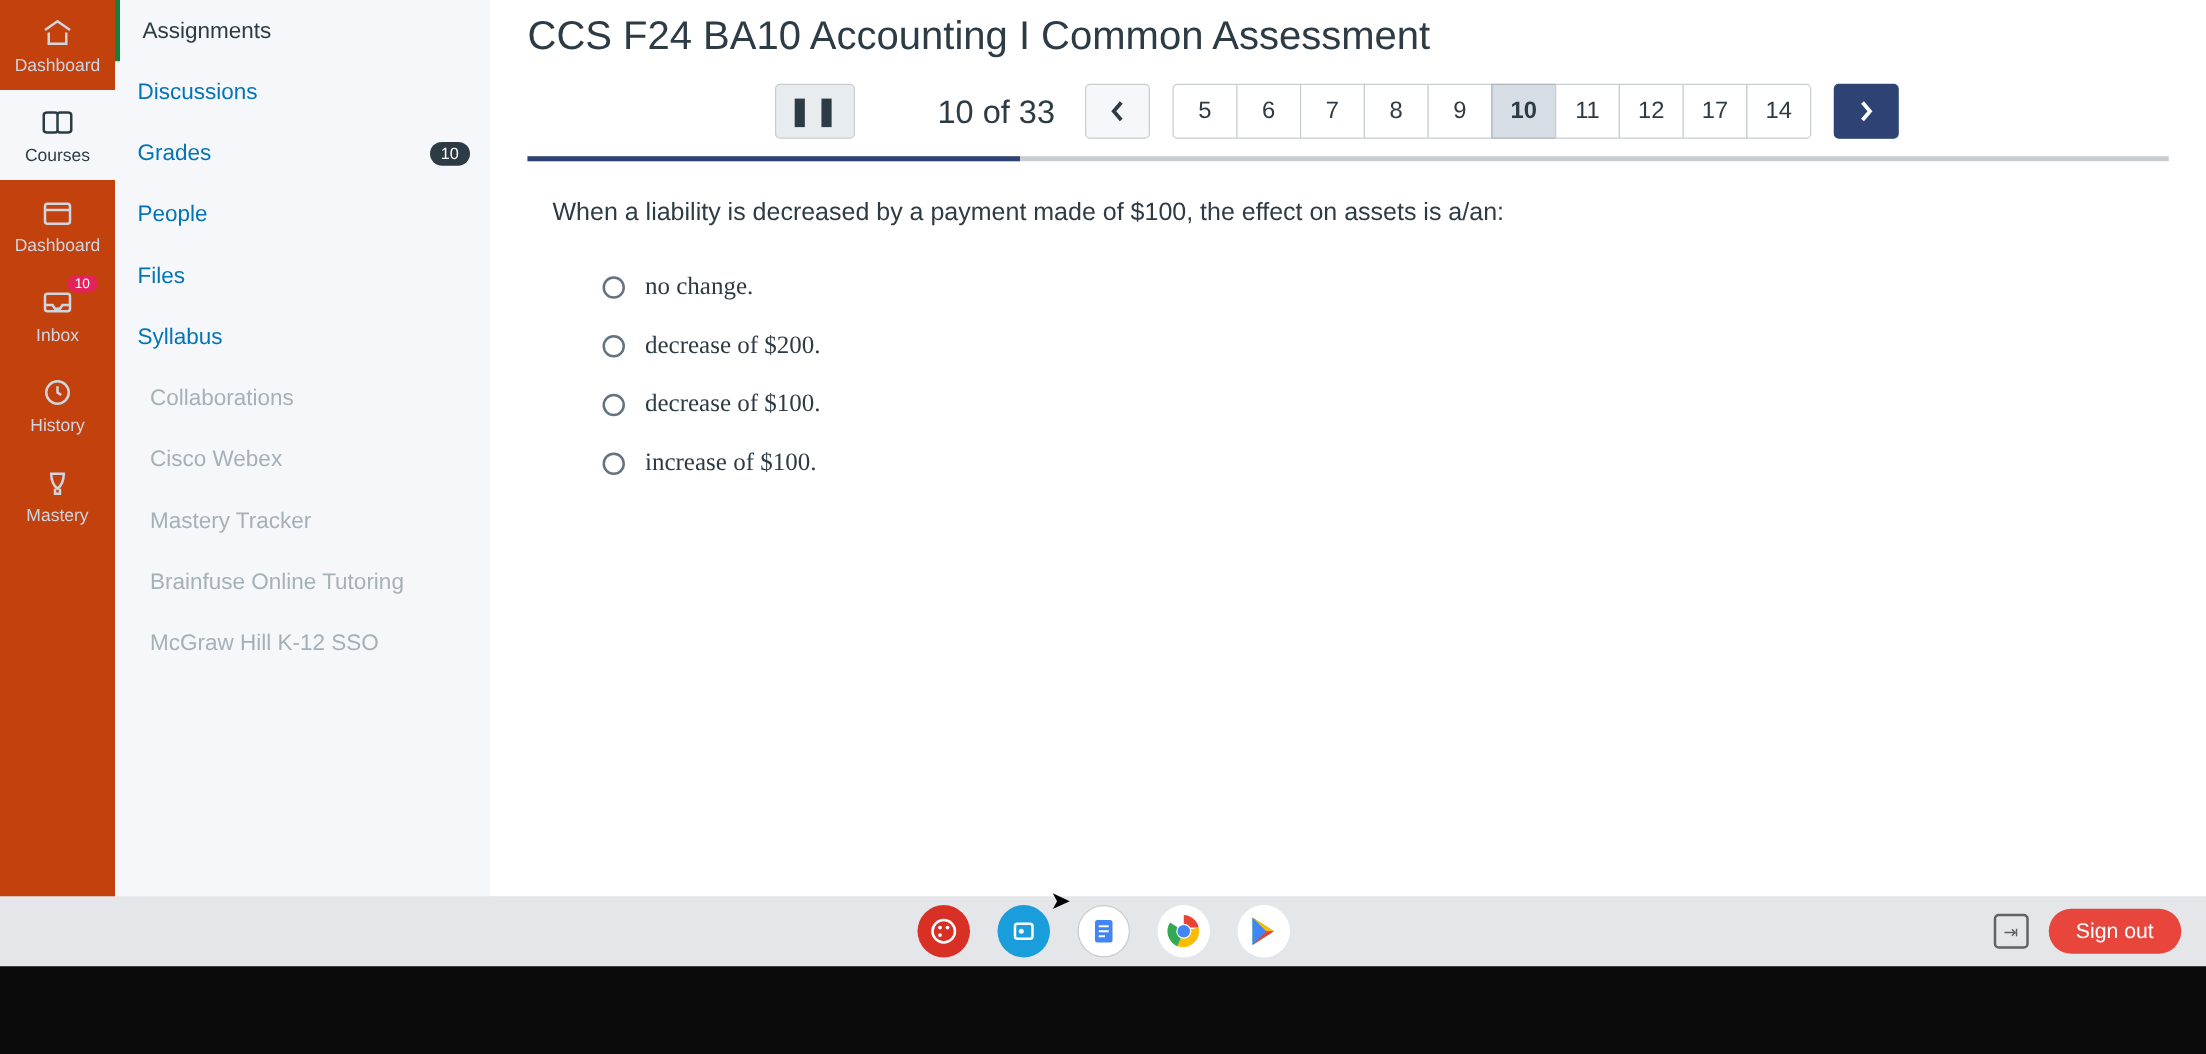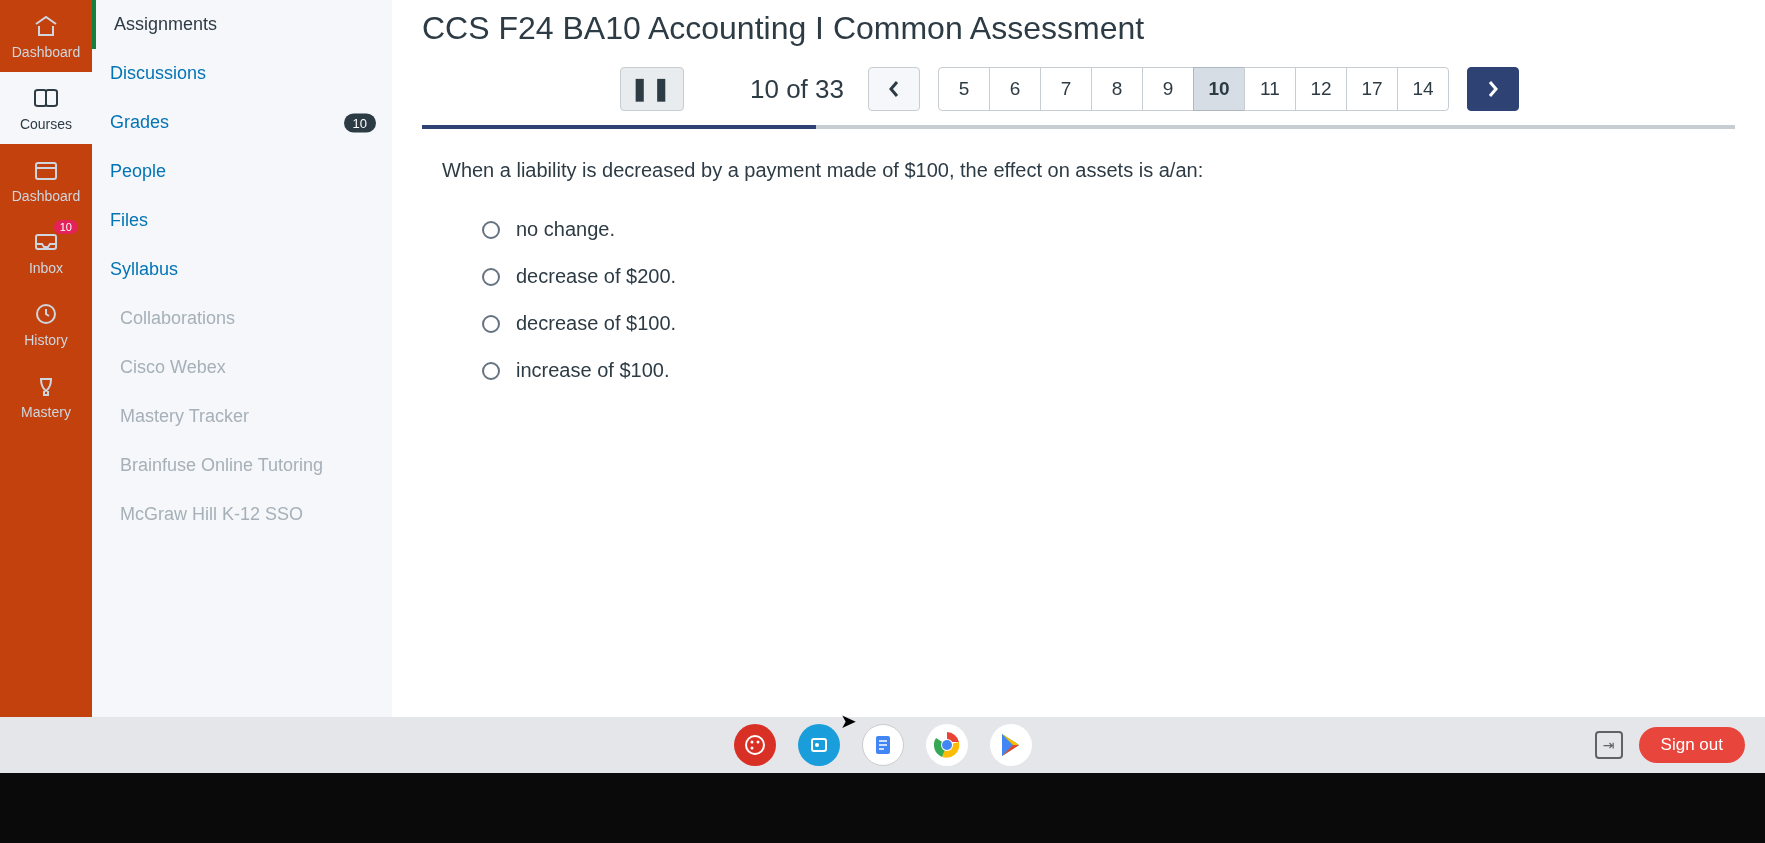--- a/index.html
+++ b/index.html
@@ -93,21 +93,21 @@
 .qnum-row .qnum:last-child { border-top-right-radius: 4px; border-bottom-right-radius: 4px; }
 
 .progress-bar {
   height: 4px; background: #c7cdd1; margin: 0 30px 30px; position: relative;
 }
 .progress-fill { height: 100%; background: #2e4374; width: 30%; }
 
 .question-text {
   font-size: 20px; color: #2d3b45; padding: 0 50px 24px;
 }
-.options { padding: 0 90px; }
+.options { padding: 0 90px; font-family: Liberation Serif, serif; }
 .option {
   display: flex; align-items: center; gap: 16px;
   padding: 12px 0; font-size: 20px; color: #2d3b45; cursor: pointer;
 }
 .radio {
   width: 18px; height: 18px; border: 2px solid #657381;
   border-radius: 50%; flex-shrink: 0;
 }
 
 

